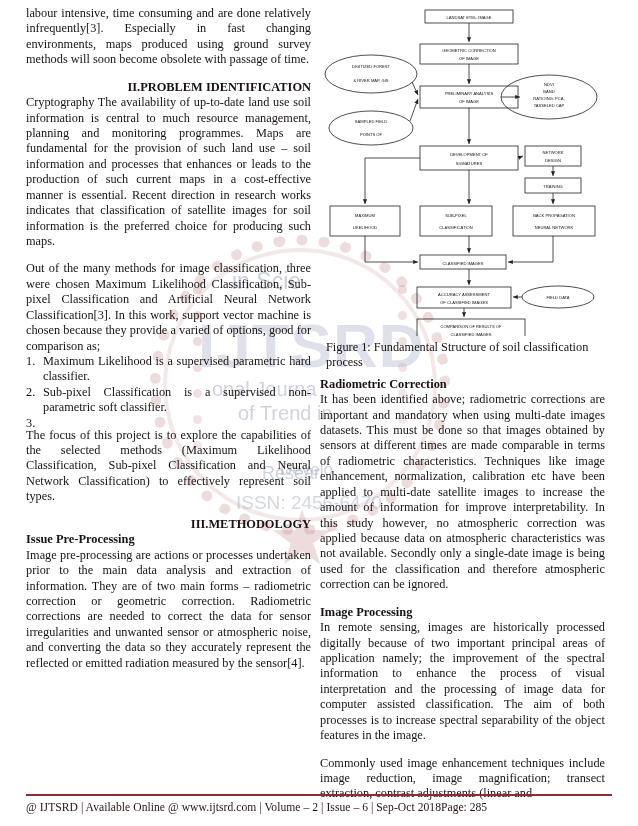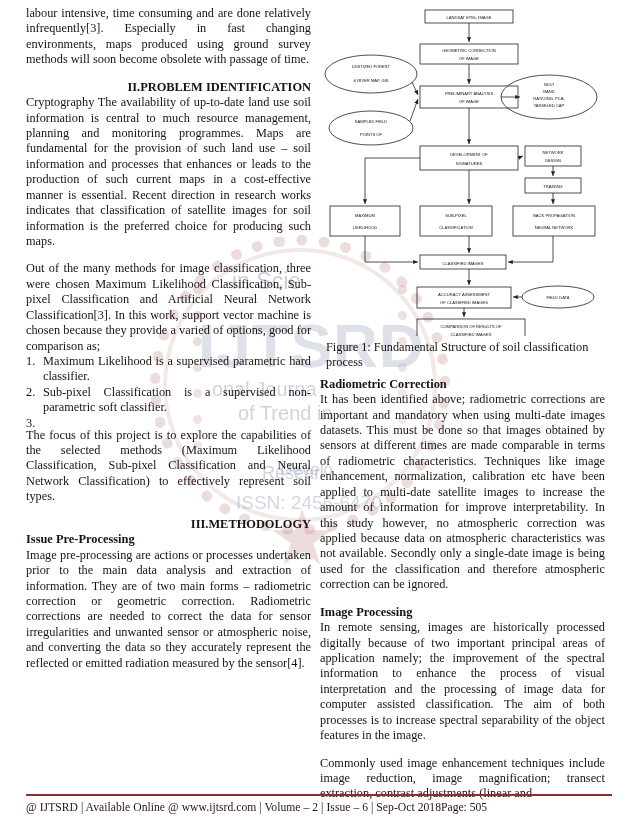--- a/index.html
+++ b/index.html
@@ -387,17 +387,17 @@
 
       <p class="para">Commonly used image enhancement techniques include image reduction, image magnification; transect extraction, contrast adjustments (linear and</p>
 
     </div>
   </div>
 
   <div class="footer">
     <hr class="footer-rule">
     <div class="footer-row">
       <div class="footer-left">@ IJTSRD  |  Available Online @ www.ijtsrd.com  |  Volume – 2  |  Issue – 6  | Sep-Oct 2018</div>
-      <div class="footer-right">Page: 505</div>
+      <div class="footer-right">Page: 285</div>
     </div>
   </div>
 
 </div>
 
 </body></html>

